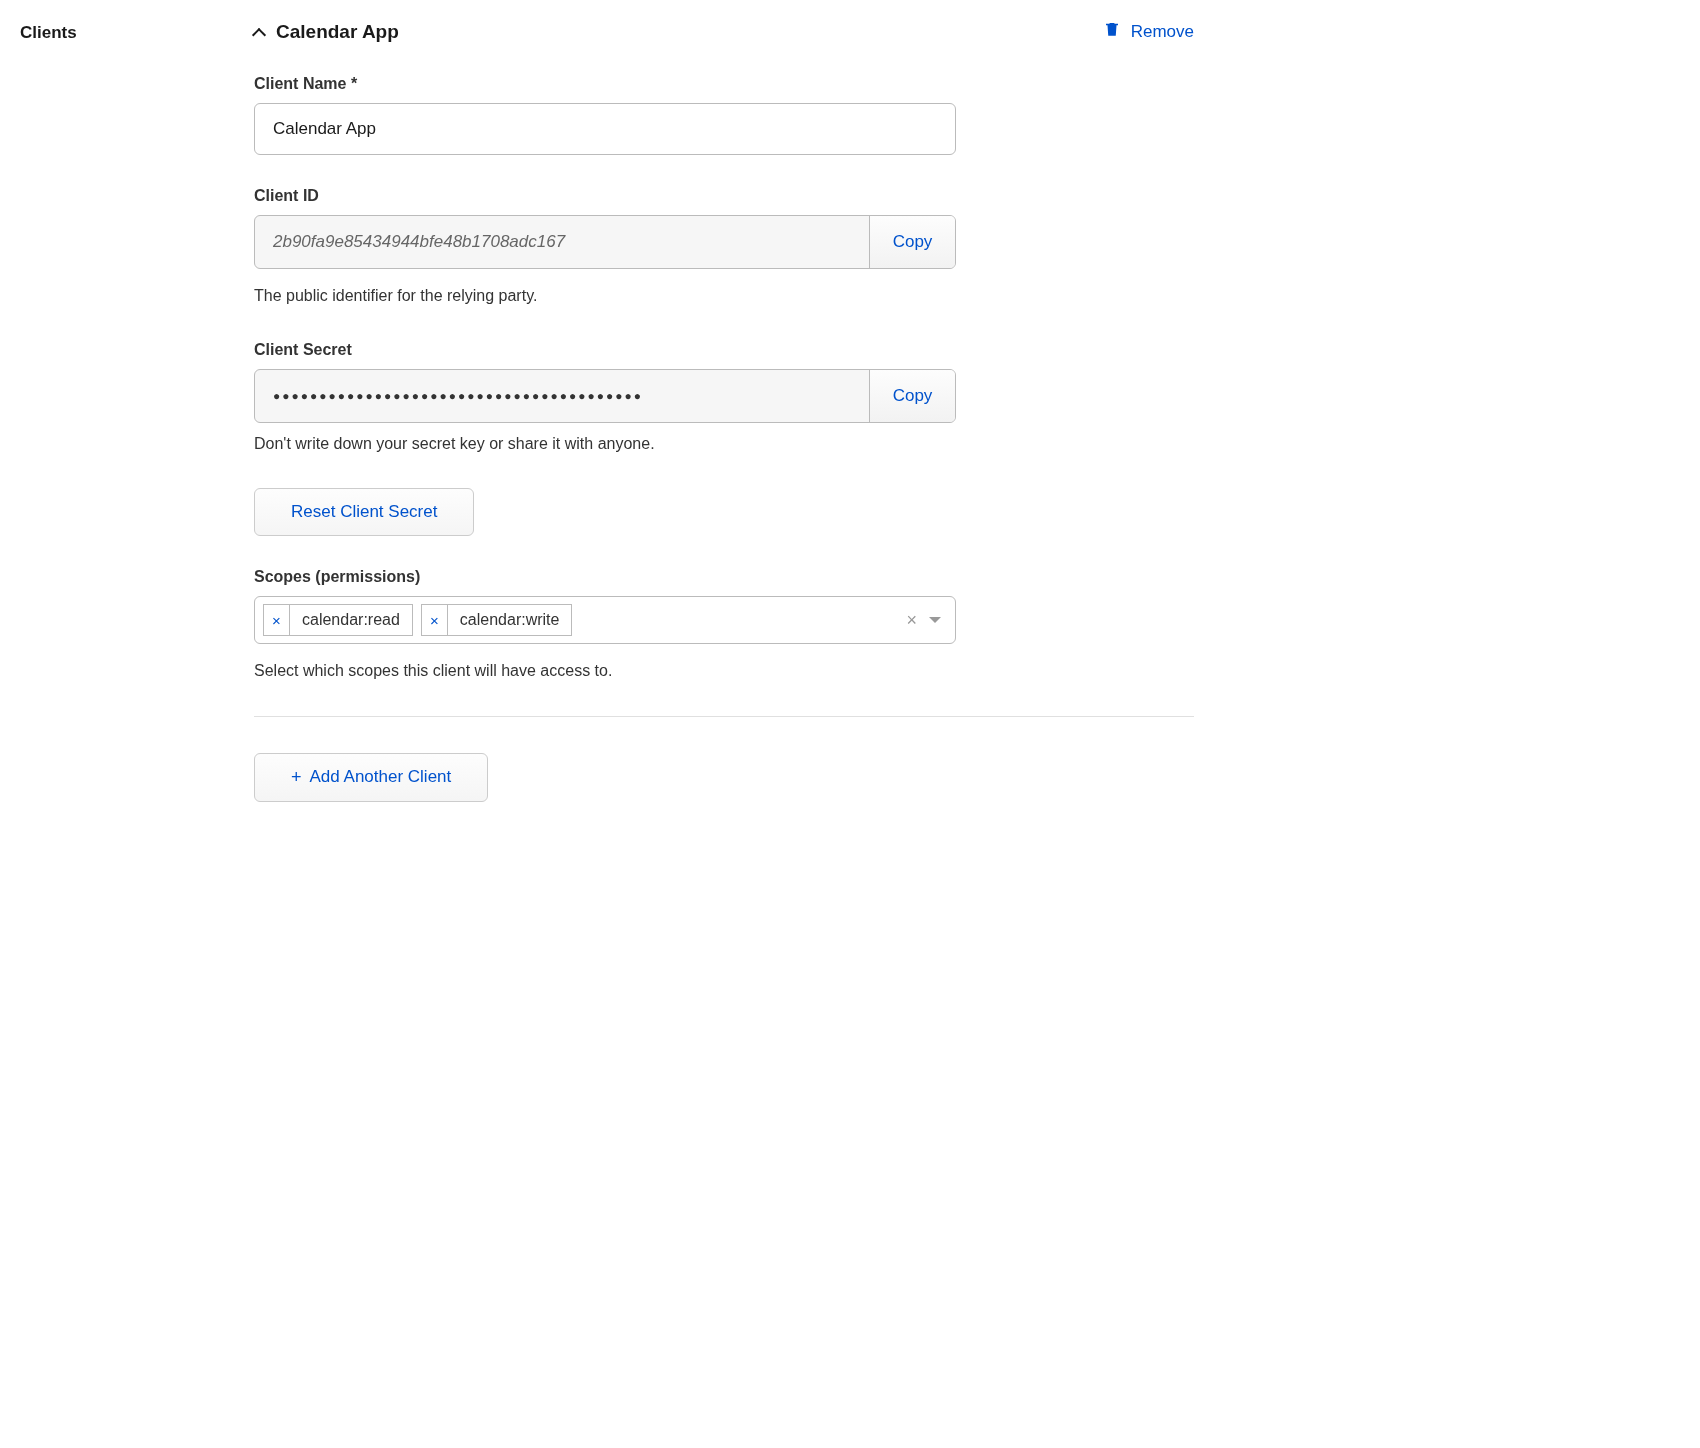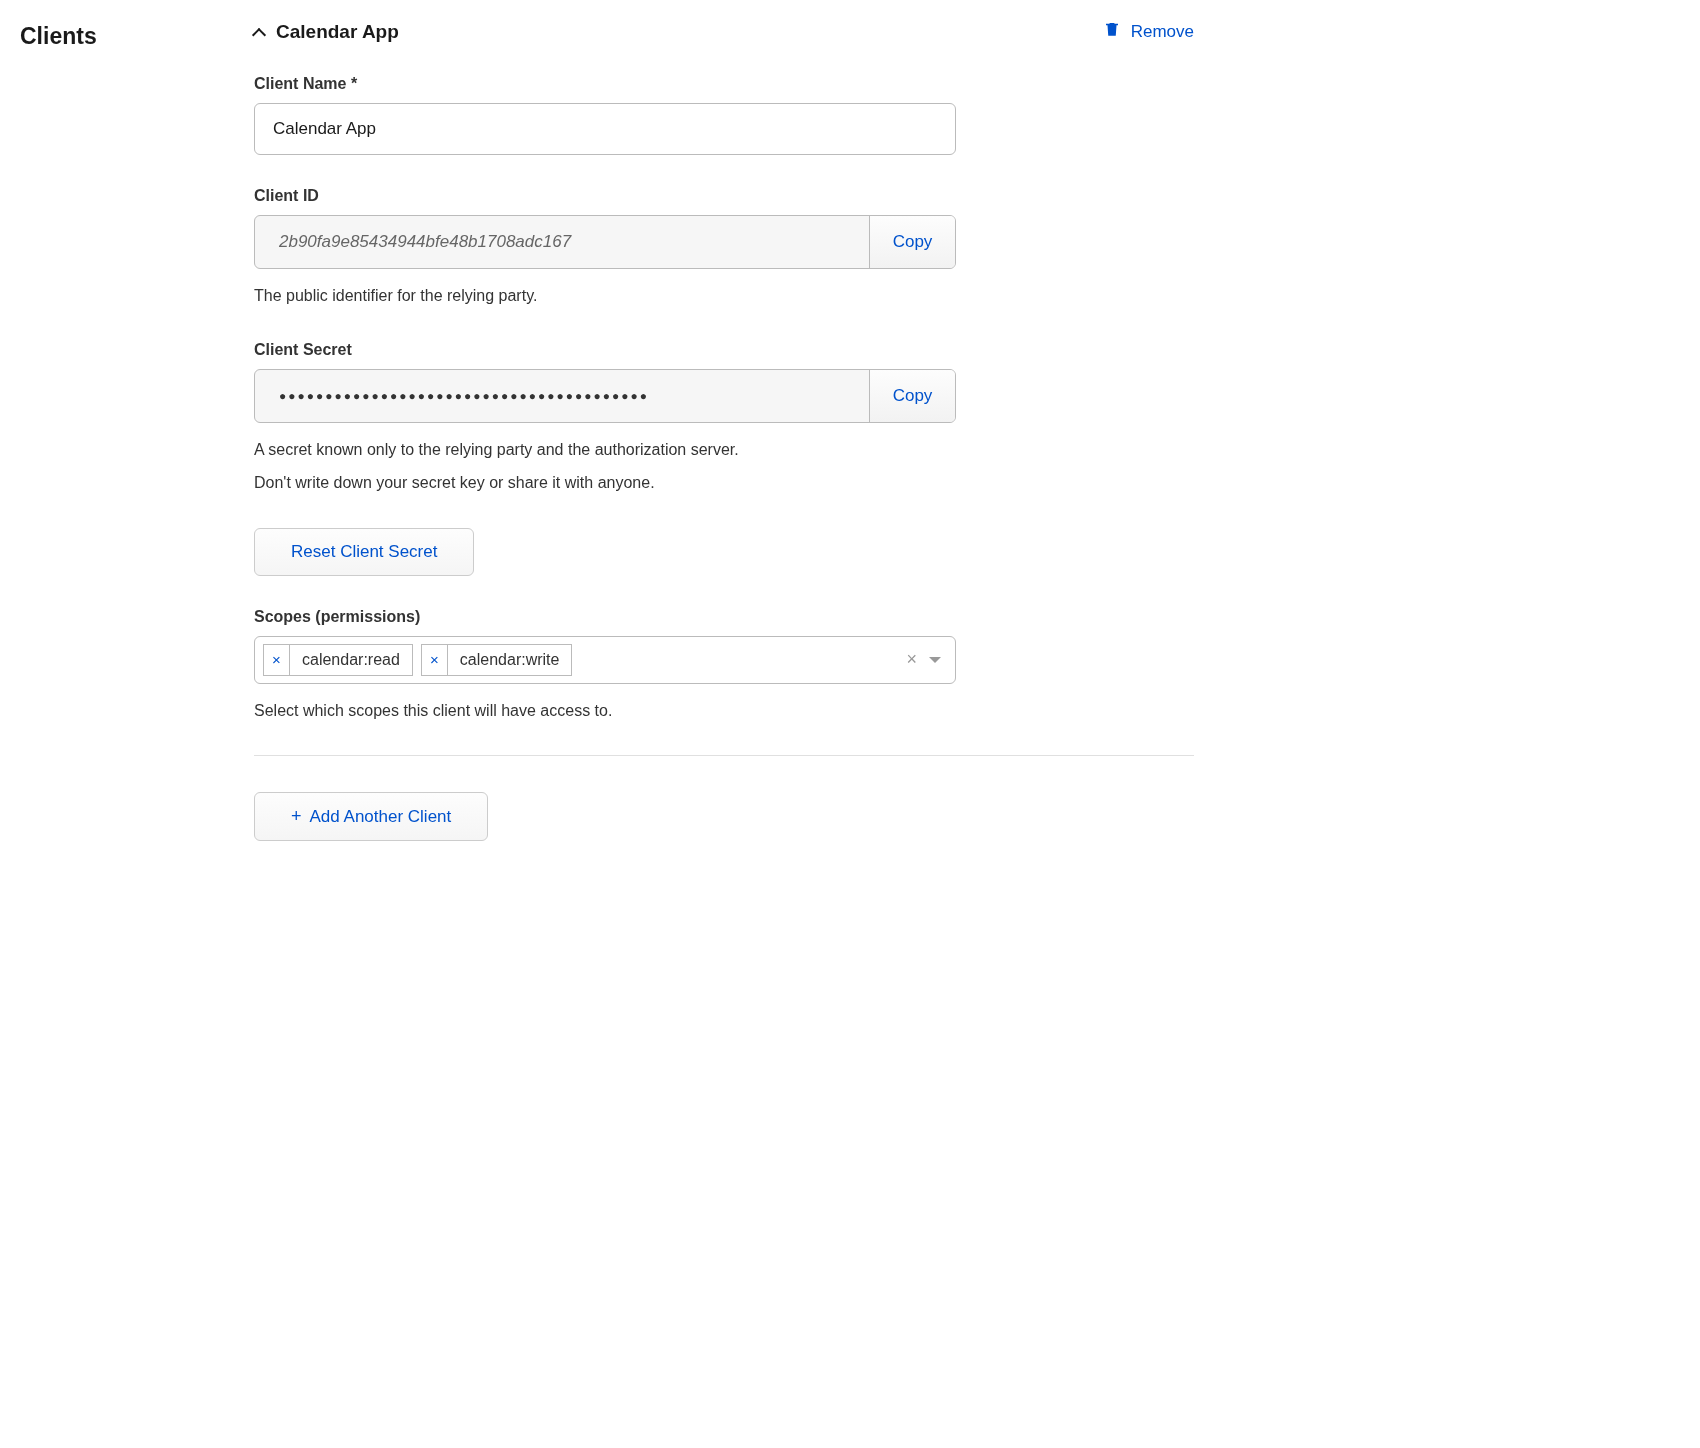--- a/index.html
+++ b/index.html
@@ -19,21 +19,21 @@
       gap: 24px;
       max-width: 1200px;
     }
     .sidebar {
       width: 210px;
       flex-shrink: 0;
       padding-top: 3px;
     }
     .sidebar-label {
       font-weight: 600;
-      font-size: 23px;
+      font-size: 17px;
       color: #1a1a1a;
     }
     .main {
       flex: 1;
       max-width: 940px;
     }
     .header-row {
       display: flex;
       justify-content: space-between;
       align-items: center;
@@ -105,21 +105,20 @@
       color: #1a1a1a;
       background: #fff;
     }
     .copy-row {
       display: flex;
       width: 100%;
       border: 1px solid #bbb;
       border-radius: 6px;
       overflow: hidden;
       background: #f6f6f6;
-      padding-left: 6px;
     }
     .copy-value {
       flex: 1;
       padding: 13px 18px;
       font-size: 17px;
       color: #666;
       font-style: italic;
       line-height: 26px;
       white-space: nowrap;
       overflow: hidden;
@@ -272,21 +271,20 @@
         </div>
         <p class="help-text">The public identifier for the relying party.</p>
       </div>
 
       <div class="form-group">
         <label class="form-label">Client Secret</label>
         <div class="copy-row">
           <div class="copy-value secret">●●●●●●●●●●●●●●●●●●●●●●●●●●●●●●●●●●●●●●●●</div>
           <button class="copy-btn">Copy</button>
         </div>
-        <p class="help-text">A secret known only to the relying party and the authorization server.</p>
         <p class="help-text" style="margin-top:8px;">Don't write down your secret key or share it with anyone.</p>
       </div>
 
       <div class="form-group">
         <button class="secondary-btn">Reset Client Secret</button>
       </div>
 
       <div class="form-group">
         <label class="form-label">Scopes (permissions)</label>
         <div class="scopes-box">

